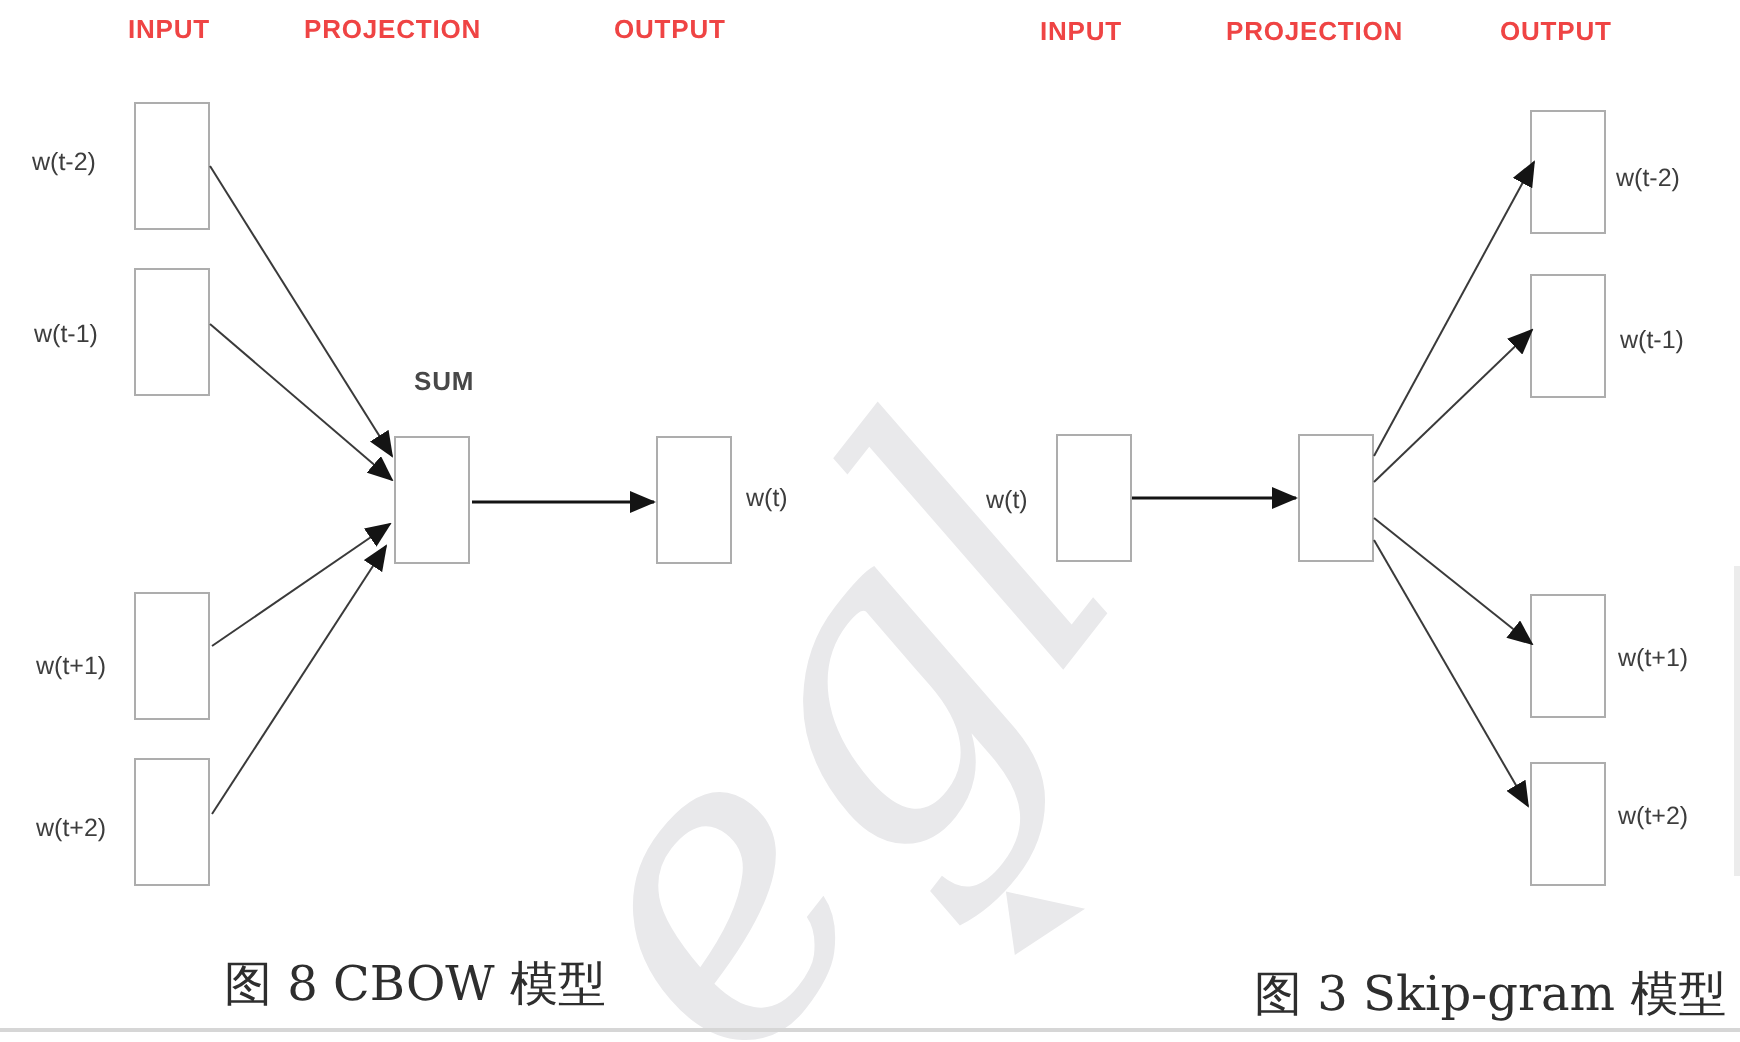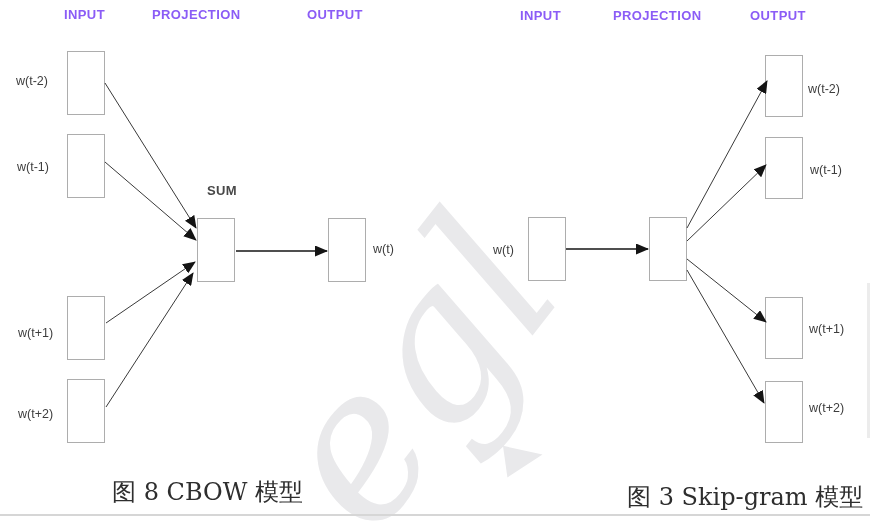--- a/index.html
+++ b/index.html
@@ -3,21 +3,21 @@
 <meta charset="utf-8">
 <style>
   html,body { margin:0; padding:0; background:#ffffff; }
   #canvas {
     position:relative; width:870px; height:521px;
     background:#ffffff; overflow:hidden;
     font-family:"Liberation Sans", sans-serif;
   }
   .hdr {
     position:absolute; font-size:13px; font-weight:bold;
-    letter-spacing:0.4px; color:#8b5cf6; white-space:nowrap;
+    letter-spacing:0.4px; color:#ef4444; white-space:nowrap;
   }
   .node-box {
     position:absolute; width:38px; height:64px;
     border:1px solid #adadad; background:#ffffff; box-sizing:border-box;
   }
   .node-box.small { height:62px; }
   .wlabel {
     position:absolute; font-size:12.5px; color:#3d3d3d; white-space:nowrap;
   }
   .sumlabel {

